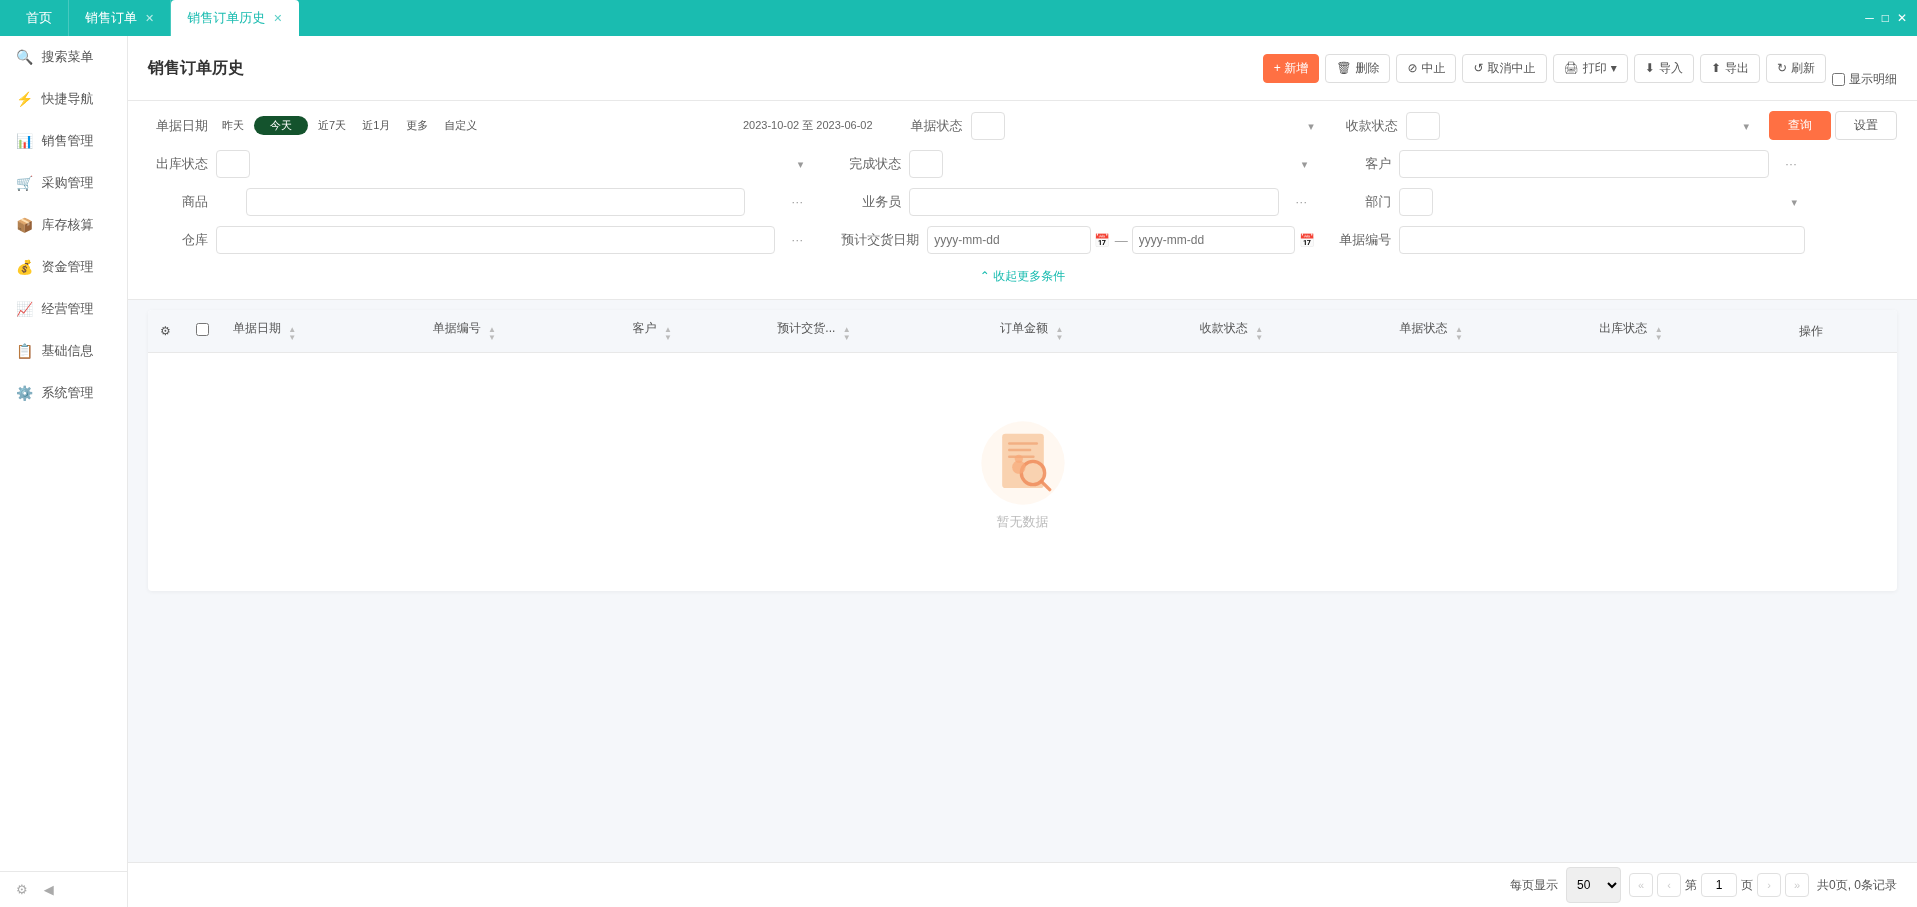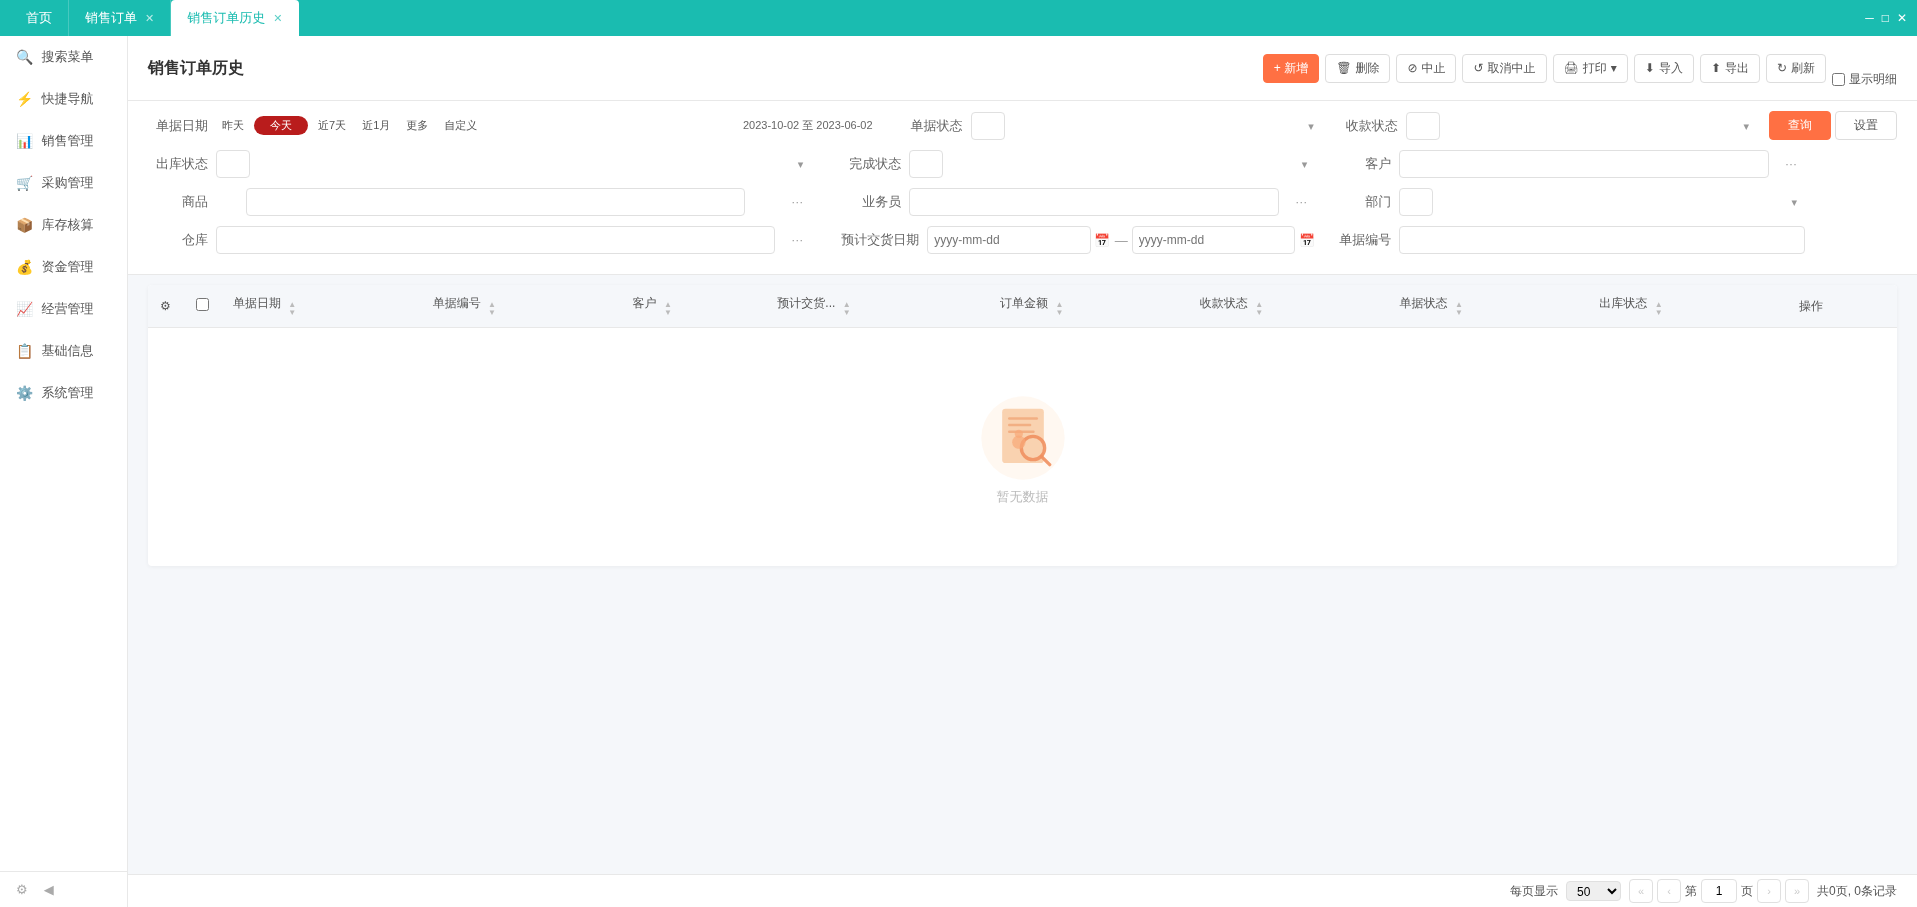--- a/index.html
+++ b/index.html
@@ -39,21 +39,21 @@
 
     
     .filter-area { padding: 10px 20px; background: #fff; border-bottom: 1px solid #e8e8e8; flex-shrink: 0; }
     .filter-row { display: flex; align-items: center; margin-bottom: 10px; gap: 0; flex-wrap: nowrap; }
     .filter-item { display: flex; align-items: center; gap: 8px; flex: 1; min-width: 0; }
     .filter-label { color: #666; font-size: 13px; white-space: nowrap; min-width: 60px; text-align: right; }
     .filter-input { border: 1px solid #e0e0e0; border-radius: 4px; padding: 4px 8px; font-size: 12px; flex: 1; min-width: 0; height: 28px; }
     .filter-select { border: 1px solid #e0e0e0; border-radius: 4px; padding: 4px 8px; font-size: 12px; flex: 1; min-width: 0; height: 28px; background: #fff; cursor: pointer; appearance: none; -webkit-appearance: none; padding-right: 24px; position: relative; }
     .select-wrapper { position: relative; flex: 1; min-width: 0; }
     .select-wrapper::after { content: '▾'; position: absolute; right: 8px; top: 50%; transform: translateY(-50%); color: #999; pointer-events: none; font-size: 11px; }
-    .date-tag { background: #b91c1c; color: #fff; border-radius: 10px; padding: 2px 16px; font-size: 11px; cursor: pointer; }
+    .date-tag { background: #14532d; color: #fff; border-radius: 10px; padding: 2px 16px; font-size: 11px; cursor: pointer; }
     .date-btn { padding: 2px 6px; font-size: 11px; color: #555; cursor: pointer; border: none; background: transparent; }
     .more-btn { color: #999; font-size: 12px; cursor: pointer; padding: 0 8px; }
     .collapse-btn { display: flex; align-items: center; justify-content: center; color: #1abcb0; font-size: 12px; cursor: pointer; padding: 4px 0; text-align: center; }
     .date-input-group { display: flex; align-items: center; gap: 4px; flex: 1; }
     .date-input-group input { border: 1px solid #e0e0e0; border-radius: 4px; padding: 4px 6px; font-size: 12px; height: 28px; width: 110px; }
     .date-separator { color: #999; }
     .calendar-icon { color: #ccc; cursor: pointer; font-size: 13px; }
 
     
     .table-area { flex: 1; overflow: auto; padding: 10px 20px; }
@@ -65,21 +65,21 @@
     .data-table td { padding: 10px 12px; font-size: 12px; border-bottom: 1px solid #f0f0f0; }
     .th-settings { width: 36px; text-align: center; }
     .th-checkbox { width: 36px; text-align: center; }
 
     
     .empty-state { display: flex; flex-direction: column; align-items: center; justify-content: flex-end; padding: 60px 0; }
     .empty-text { color: #bbb; font-size: 13px; }
 
     
     .footer { background: #fff; border-top: 1px solid #e8e8e8; padding: 4px 20px; display: flex; align-items: center; justify-content: flex-end; gap: 8px; flex-shrink: 0; font-size: 12px; color: #555; }
-    .page-size-select { border: 1px solid #e0e0e0; border-radius: 4px; padding: 2px 6px; font-size: 12px; height: 20px; }
+    .page-size-select { border: 1px solid #e0e0e0; border-radius: 4px; padding: 2px 6px; font-size: 12px; height: 36px; }
     .pagination { display: flex; align-items: center; gap: 4px; }
     .pagination-btn { width: 24px; height: 24px; display: flex; align-items: center; justify-content: center; border: 1px solid #e0e0e0; border-radius: 4px; cursor: pointer; background: #fff; font-size: 11px; color: #555; }
     .pagination-btn.disabled { color: #ccc; cursor: not-allowed; }
     .page-input { width: 36px; height: 24px; border: 1px solid #e0e0e0; border-radius: 4px; text-align: center; font-size: 12px; }
 
     
     .empty-illustration { width: 100px; height: 100px; }
   </style>
 </head>
 <body>
@@ -292,20 +292,23 @@
             <span class="calendar-icon">📅</span>
           </div>
         </div>
         <div class="filter-item" style="flex:1;margin-left:16px;">
           <span class="filter-label">单据编号</span>
           <input class="filter-input" type="text" style="flex: 1 1 0%;">
         </div>
         <div style="width:80px;margin-left:12px;"></div>
       </div>
 
+      <div class="collapse-btn">
+        <span>⌃ 收起更多条件</span>
+      </div>
     </div>
 
     <div class="table-area">
       <table class="data-table">
         <thead>
           <tr>
             <th class="th-settings">⚙</th>
             <th class="th-checkbox"><input type="checkbox" style=""></th>
             <th>
               <span>单据日期</span>

